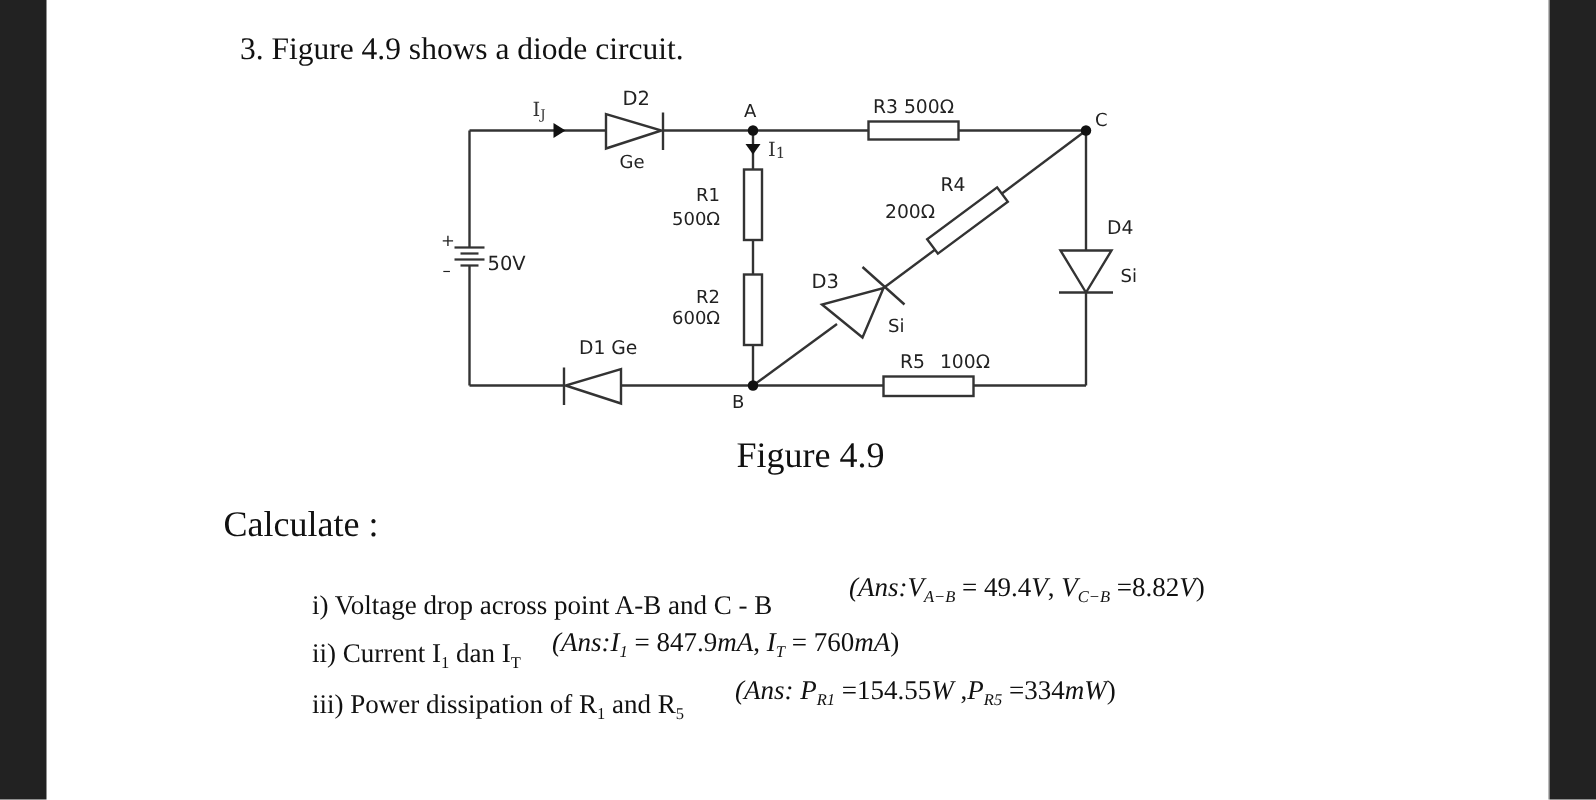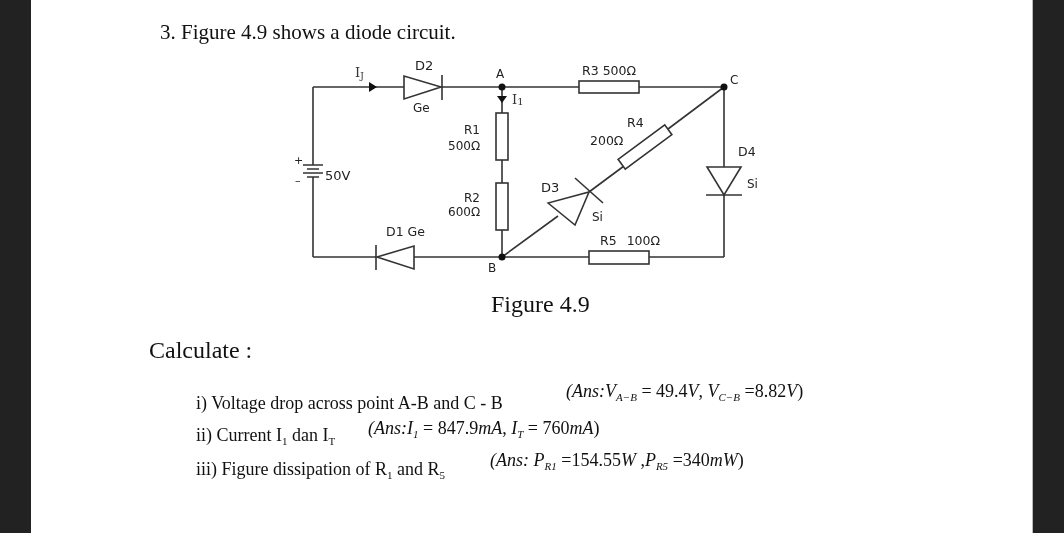--- a/index.html
+++ b/index.html
@@ -9,21 +9,21 @@
     font-family: "Liberation Serif", serif;
     color: #111;
   }
   .side-left { position: absolute; left: 0; top: 0; width: 31px; height: 533px; background: #222222; }
   .side-right { position: absolute; left: 1033px; top: 0; width: 31px; height: 533px; background: #222222; }
   .side-right-edge { position: absolute; left: 1032px; top: 0; width: 1px; height: 533px; background: #bbbbbb; }
   .txt { position: absolute; white-space: nowrap; font-size: 24px; }
   .q-title { left: 160px; top: 20px; font-size: 21px; }
   .fig-caption { left: 491px; top: 291px; }
   .calc { left: 149px; top: 337px; text-align: right; }
-  .item { left: 196px; font-size: 18px; }
+  .item { left: 208px; font-size: 18px; }
   .item1 { top: 393px; }
   .item2 { top: 425px; }
   .item3 { top: 459px; }
   .ans { position: absolute; white-space: nowrap; font-style: italic; font-size: 18px; text-align: right; }
   .ans1 { left: 566px; top: 381px; }
   .ans2 { left: 368px; top: 418px; }
   .ans3 { left: 490px; top: 450px; }
   .ans sub, .item sub { font-size: 11px; vertical-align: -4px; }
   .ans .up { font-style: normal; }
   svg { position: absolute; left: 0; top: 0; }
@@ -133,14 +133,14 @@
 
 <div class="txt fig-caption">Figure 4.9</div>
 <div class="txt calc">Calculate :</div>
 
 <div class="txt item item1">i)  Voltage drop across point A-B and C - B</div>
 <div class="ans ans1"><span>(Ans:</span><span>V</span><sub>A−B</sub><span class="up"> = 49.4</span><span>V</span><span class="up">,  </span><span>V</span><sub>C−B</sub><span class="up"> =8.82</span><span>V</span><span class="up">)</span></div>
 
 <div class="txt item item2"><span>ii) Current I</span><sub>1</sub><span> dan I</span><sub>T</sub></div>
 <div class="ans ans2"><span>(Ans:</span><span>I</span><sub>1</sub><span class="up"> = 847.9</span><span>mA</span><span class="up">, </span><span>I</span><sub>T</sub><span class="up"> = 760</span><span>mA</span><span class="up">)</span></div>
 
-<div class="txt item item3"><span>iii) Figure dissipation of R</span><sub>1</sub><span> and R</span><sub>5</sub></div>
-<div class="ans ans3"><span>(Ans: </span><span>P</span><sub>R1</sub><span class="up"> =154.55</span><span>W</span><span class="up"> ,</span><span>P</span><sub>R5</sub><span class="up"> =340</span><span>mW</span><span class="up">)</span></div>
+<div class="txt item item3"><span>iii) Power dissipation of R</span><sub>1</sub><span> and R</span><sub>5</sub></div>
+<div class="ans ans3"><span>(Ans: </span><span>P</span><sub>R1</sub><span class="up"> =154.55</span><span>W</span><span class="up"> ,</span><span>P</span><sub>R5</sub><span class="up"> =334</span><span>mW</span><span class="up">)</span></div>
 
 </body></html>

